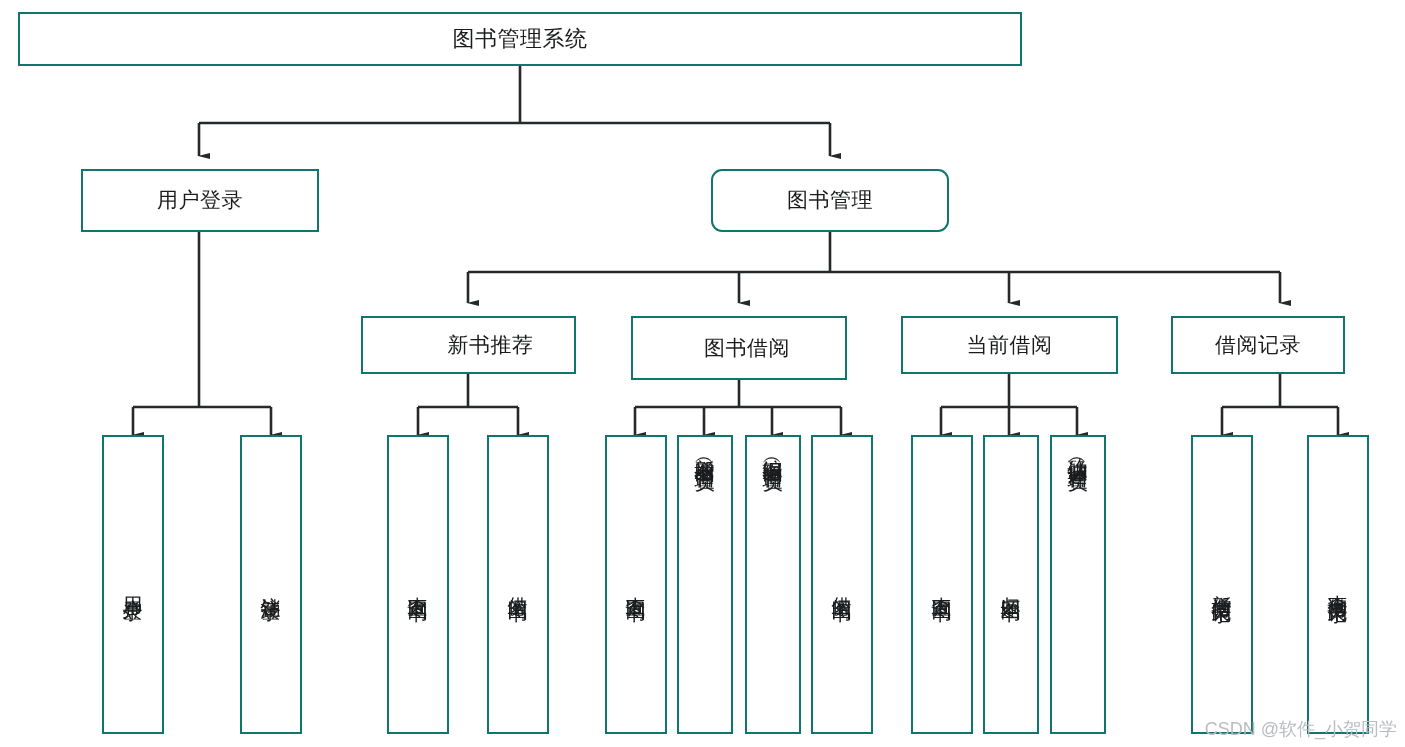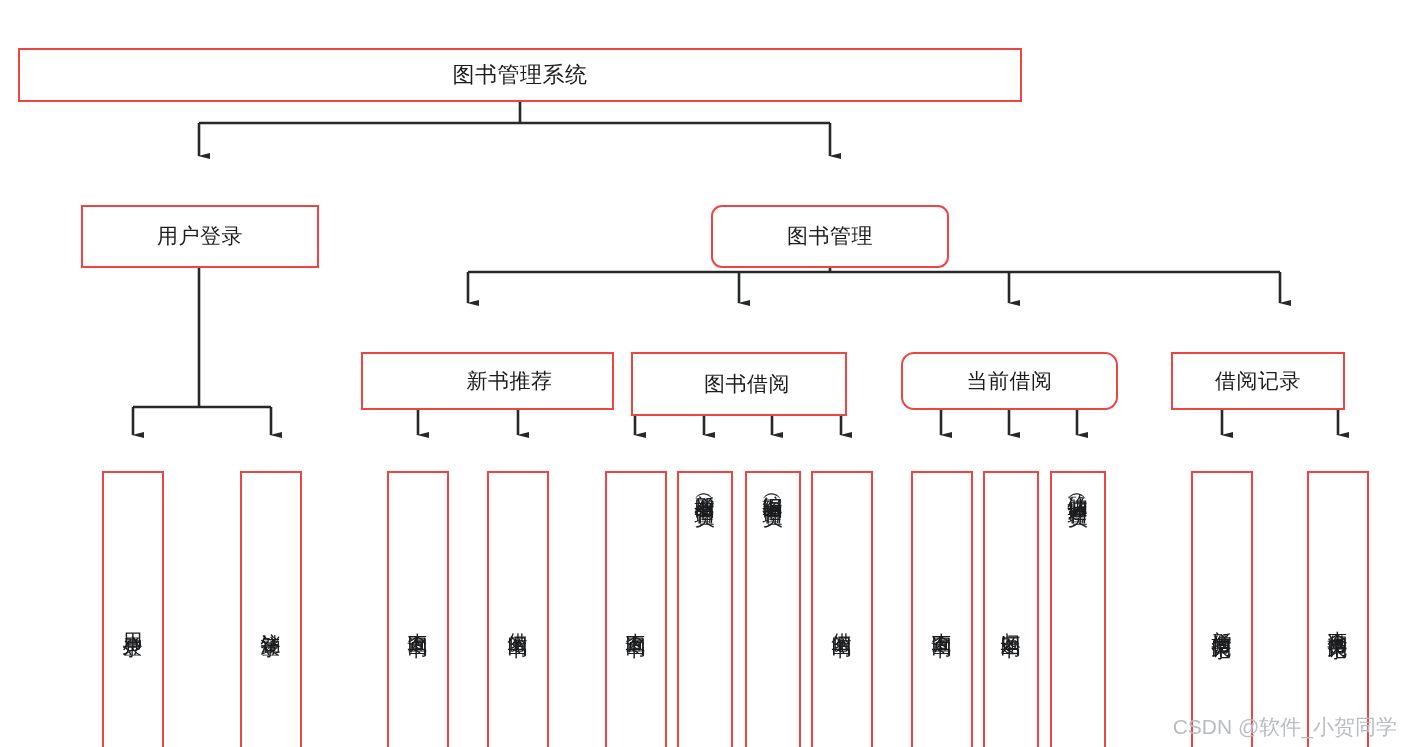--- a/index.html
+++ b/index.html
@@ -18,27 +18,26 @@
   }
   svg#wires{
     position:absolute;
     left:0;top:0;
     width:1405px;height:747px;
     pointer-events:none;
   }
   .node{
     position:absolute;
     box-sizing:border-box;
-    border:2px solid #ef4444;
+    border:2px solid #0f766e;
     background:#ffffff;
     display:flex;
     align-items:center;
     justify-content:center;
     color:#1b1c1e;
-    margin-top:36px;
   }
   .node .label{
     white-space:nowrap;
     line-height:1.15;
     letter-spacing:0.5px;
   }
   
   .node.h .label{
     writing-mode:horizontal-tb;
     font-size:21px;
@@ -59,21 +58,21 @@
     text-align:center;
   }
   .node.v.anchor-mid{
     align-items:center;
     padding-top:0;
   }
   #watermark{
     position:absolute;
     right:8px;
     bottom:6px;
-    font-size:21px;
+    font-size:18px;
     color:#b9bcc0;
     white-space:nowrap;
     user-select:none;
   }
 </style>
 </head>
 <body>
 
 <div id="diagram-root">
 
@@ -132,29 +131,29 @@
   </div>
 
   <div class="node h" style="left:81px;top:169px;width:238px;height:63px;">
     <span class="label">用户登录</span>
   </div>
 
   <div class="node h" style="left:711px;top:169px;width:238px;height:63px;border-radius:11px;">
     <span class="label">图书管理</span>
   </div>
 
-  <div class="node h" style="left:361px;top:316px;width:253px;height:58px;padding-left:44px;">
+  <div class="node h" style="left:361px;top:316px;width:215px;height:58px;padding-left:44px;">
     <span class="label">新书推荐</span>
   </div>
 
   <div class="node h" style="left:631px;top:316px;width:216px;height:64px;padding-left:16px;">
     <span class="label">图书借阅</span>
   </div>
 
-  <div class="node h" style="left:901px;top:316px;width:217px;height:58px;border-radius:13px;">
+  <div class="node h" style="left:901px;top:316px;width:217px;height:58px;">
     <span class="label">当前借阅</span>
   </div>
 
   <div class="node h" style="left:1171px;top:316px;width:174px;height:58px;">
     <span class="label">借阅记录</span>
   </div>
 
   <div class="node v anchor-mid" style="left:102px;top:435px;width:62px;height:299px;">
     <span class="label">用户登录</span>
   </div>

